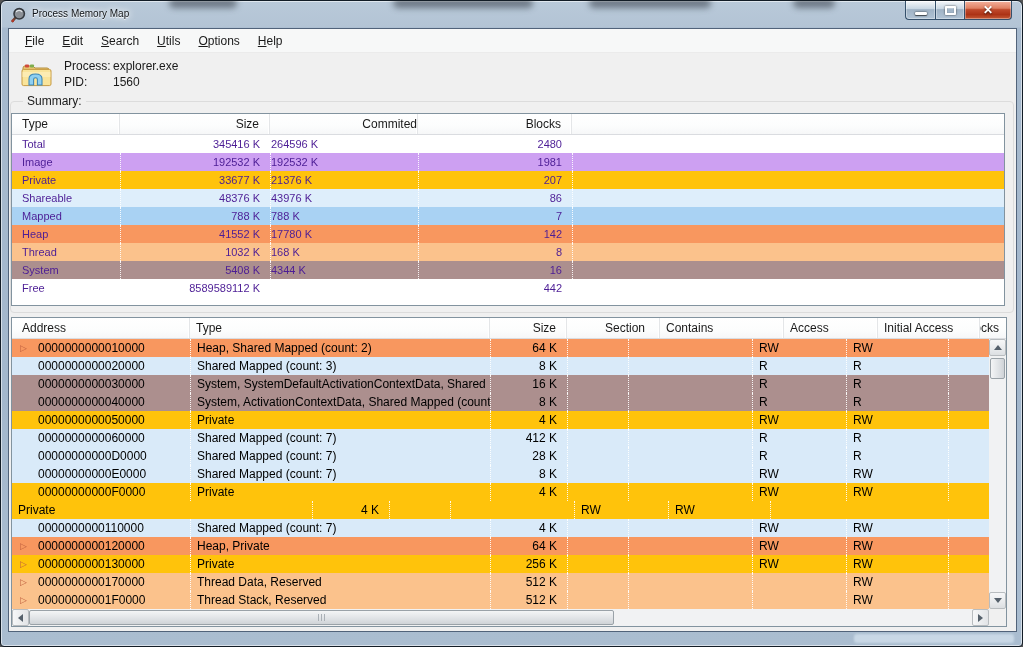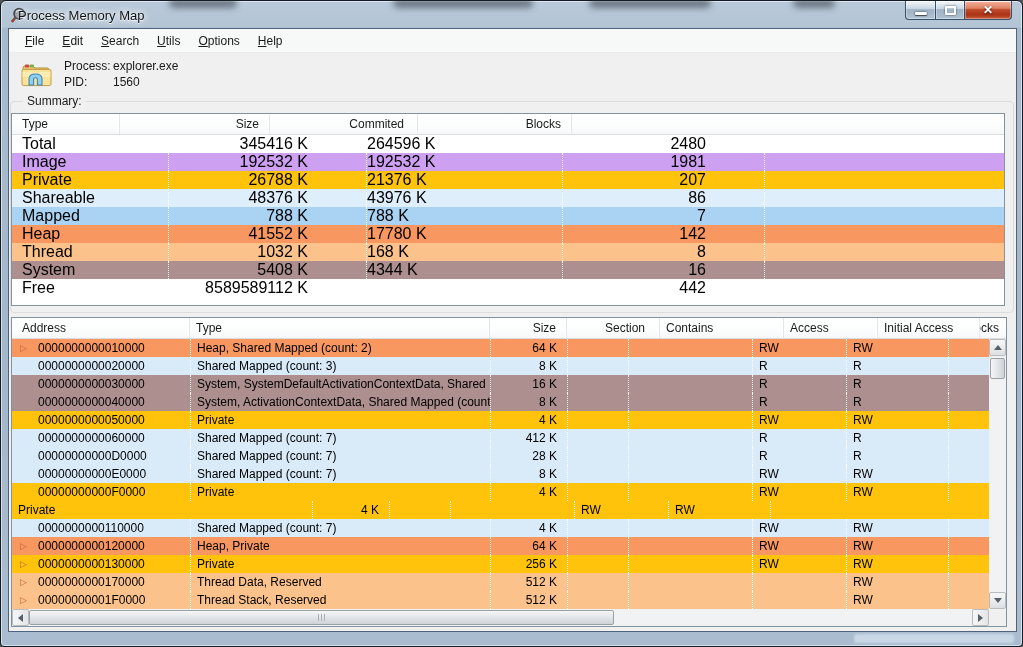--- a/index.html
+++ b/index.html
@@ -13,21 +13,21 @@
     border:1px solid #121c26;
     box-shadow: inset 0 0 0 1px rgba(255,255,255,0.55);
     overflow:hidden;
   }
   .glass-smudge { position:absolute; top:-3px; height:10px; border-radius:5px;
     background:rgba(35,42,52,0.5); filter:blur(3px); }
 
   .titlebar { position:absolute; left:0; top:0; right:0; height:28px; }
   .app-icon { position:absolute; left:9px; top:6px; width:17px; height:17px; }
   .window-title {
-    position:absolute; left:17px; top:7px; font-size:13px; color:#101418;
+    position:absolute; left:31px; top:7px; font-size:10px; color:#101418;
     text-shadow:0 0 10px #fff, 0 0 6px #fff, 0 1px 0 rgba(255,255,255,0.85);
     white-space:nowrap;
   }
 
   .caption-buttons { position:absolute; top:0; right:10px; display:flex; }
   .cap-btn {
     height:19px; border:1px solid #35506b; border-top:none;
     background:linear-gradient(180deg, rgba(255,255,255,0.85) 0%, rgba(216,228,238,0.55) 42%, rgba(125,148,170,0.40) 48%, rgba(173,193,211,0.55) 100%);
     box-shadow: inset 0 1px 0 rgba(255,255,255,0.75), inset 0 0 0 1px rgba(255,255,255,0.35);
     display:flex; align-items:center; justify-content:center; cursor:default;
@@ -78,31 +78,31 @@
   }
   .hcell { height:100%; display:flex; align-items:center; border-right:1px solid #e4e6e8;
     box-shadow:inset -1px 0 0 #ffffff; white-space:nowrap; overflow:hidden; }
   .hcell.right { justify-content:flex-end; }
 
   
   .summary-table {
     position:absolute; left:2px; top:84px; width:994px; height:193px;
     background:#fff; border:1px solid #82939f; overflow:hidden;
   }
-  .srow { display:flex; height:18px; font-size:16px; color:#000000;gap:48px; }
+  .srow { display:flex; height:18px; font-size:11px; color:#4c1d95; }
   .scell { height:18px; line-height:18px; white-space:nowrap; overflow:hidden; }
   .scell + .scell { border-left:1px dotted rgba(255,255,255,0.9); }
   .sc-type     { width:108px; padding-left:10px; }
   .sc-size     { width:150px; text-align:right; padding-right:10px; }
   .sc-commited { width:148px; text-align:left; padding-right:10px; }
   .sc-blocks   { width:154px; text-align:right; padding-right:10px; }
   .sc-fill     { flex:1; }
   .sh-type     { width:108px; padding-left:10px; }
   .sh-size     { width:150px; padding-right:10px; }
-  .sh-commited { width:148px; padding-right:13px; }
+  .sh-commited { width:148px; padding-right:0; }
   .sh-blocks   { width:154px; padding-right:10px; }
   .sh-fill     { flex:1; border-right:none; box-shadow:none; }
 
   
   .mem-table {
     position:absolute; left:2px; top:288px; width:996px; height:310px;
     background:#fff; border:1px solid #82939f; overflow:hidden;
   }
   .mem-rows { position:absolute; left:0; top:21px; width:977px; height:270px; }
   .mrow { position:relative; display:flex; height:18px; font-size:12px; color:#000; }
@@ -245,21 +245,21 @@
   </div>
           <div class="srow" style="background: rgb(205, 160, 242);">
     <div class="scell sc-type">Image</div>
     <div class="scell sc-size">192532 K</div>
     <div class="scell sc-commited">192532 K</div>
     <div class="scell sc-blocks">1981</div>
     <div class="scell sc-fill"></div>
   </div>
           <div class="srow" style="background: rgb(255, 195, 11);">
     <div class="scell sc-type">Private</div>
-    <div class="scell sc-size">26788 K</div>
+    <div class="scell sc-size">33677 K</div>
     <div class="scell sc-commited">21376 K</div>
     <div class="scell sc-blocks">207</div>
     <div class="scell sc-fill"></div>
   </div>
           <div class="srow" style="background: rgb(222, 238, 251);">
     <div class="scell sc-type">Shareable</div>
     <div class="scell sc-size">48376 K</div>
     <div class="scell sc-commited">43976 K</div>
     <div class="scell sc-blocks">86</div>
     <div class="scell sc-fill"></div>

